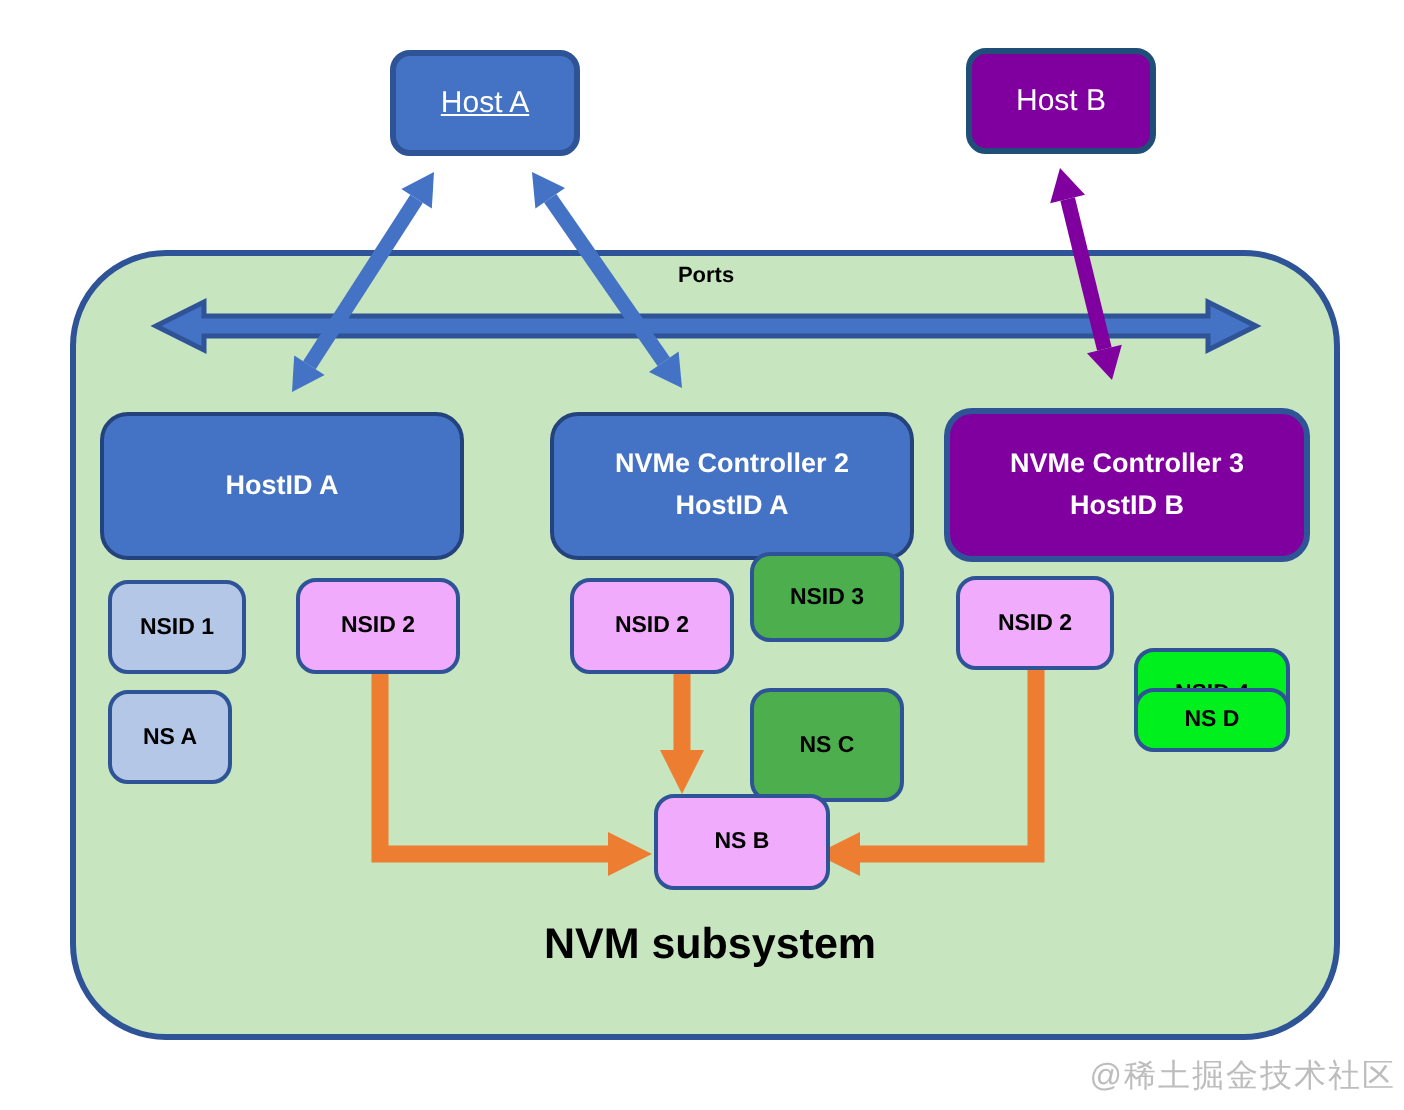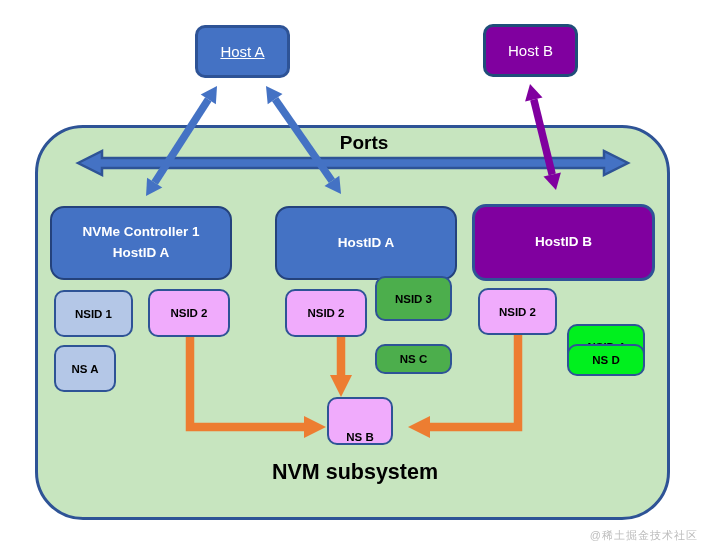--- a/index.html
+++ b/index.html
@@ -43,29 +43,29 @@
   .ns{
     font-weight:700;font-size:11.5px;color:#000000;
     border:2.5px solid #2e5396;
   }
   .ns-lightblue{background:#b4c7e7;}
   .ns-amber{background:#f0abfc;}
   .ns-green{background:#4cae4c;}
   .ns-bright{background:#00f01e;}
 
   .lbl-ports{
-    left:329px;top:132px;width:70px;text-align:center;
-    font-weight:700;font-size:19px;color:#000000;z-index:3;
+    left:318px;top:132px;width:70px;text-align:center;
+    font-weight:700;font-size:11px;color:#000000;z-index:3;
   }
   .lbl-subsystem{
     left:185px;top:460px;width:340px;text-align:center;
     font-weight:700;font-size:21.5px;color:#000000;z-index:3;
   }
   .watermark{
-    right:4px;top:528px;font-size:11px;color:#bdbdbd;z-index:4;
+    right:4px;top:528px;font-size:16px;color:#bdbdbd;z-index:4;
     letter-spacing:1px;
   }
 </style>
 </head>
 <body>
 
 <div class="abs subsystem"></div>
 
 <svg class="abs arrow-layer" viewBox="0 0 702 555">
 
@@ -110,59 +110,60 @@
 <div class="abs node host host-a">
   <span>Host A</span>
 </div>
 <div class="abs node host host-b">
   <span>Host B</span>
 </div>
 
 <div class="abs lbl-ports">Ports</div>
 
 <div class="abs node controller ctrl1">
-  <span>NVMe Controller 1</span>
   <span>HostID A</span>
 </div>
 <div class="abs node controller ctrl2">
+  <span>NVMe Controller 2</span>
   <span>HostID A</span>
 </div>
 <div class="abs node controller ctrl3">
+  <span>NVMe Controller 3</span>
   <span>HostID B</span>
 </div>
 
-<div class="abs node ns ns-lightblue" style="left:54px;top:290px;width:79px;height:47px;">
+<div class="abs node ns ns-lightblue" style="left:54px;top:290px;width:69px;height:47px;">
   <span>NSID 1</span>
 </div>
 <div class="abs node ns ns-lightblue" style="left:54px;top:345px;width:62px;height:47px;">
   <span>NS A</span>
 </div>
 <div class="abs node ns ns-amber" style="left:148px;top:289px;width:82px;height:48px;">
   <span>NSID 2</span>
 </div>
 
 <div class="abs node ns ns-amber" style="left:285px;top:289px;width:82px;height:48px;">
   <span>NSID 2</span>
 </div>
 <div class="abs node ns ns-green" style="left:375px;top:276px;width:77px;height:45px;text-align:right;">
   <span>NSID 3</span>
 </div>
-<div class="abs node ns ns-green" style="left:375px;top:344px;width:77px;height:30px;">
+<div class="abs node ns ns-green" style="left:375px;top:344px;width:77px;height:57px;">
   <span>NS C</span>
 </div>
 
 <div class="abs node ns ns-amber" style="left:478px;top:288px;width:79px;height:47px;">
   <span>NSID 2</span>
 </div>
 <div class="abs node ns ns-bright" style="left:567px;top:288px;width:78px;height:46px;margin-top:36px;">
   <span>NSID 4</span>
 </div>
 <div class="abs node ns ns-bright" style="left:567px;top:344px;width:78px;height:32px;">
   <span>NS D</span>
 </div>
 
-<div class="abs node ns ns-amber" style="left:327px;top:397px;width:66px;height:48px;justify-content:flex-end;">
+<div class="abs node ns ns-amber" style="left:327px;top:397px;width:88px;height:48px;">
   <span>NS B</span>
 </div>
 
 <div class="abs lbl-subsystem">NVM subsystem</div>
 
 <div class="abs watermark">@稀土掘金技术社区</div>
 
 </body></html>

